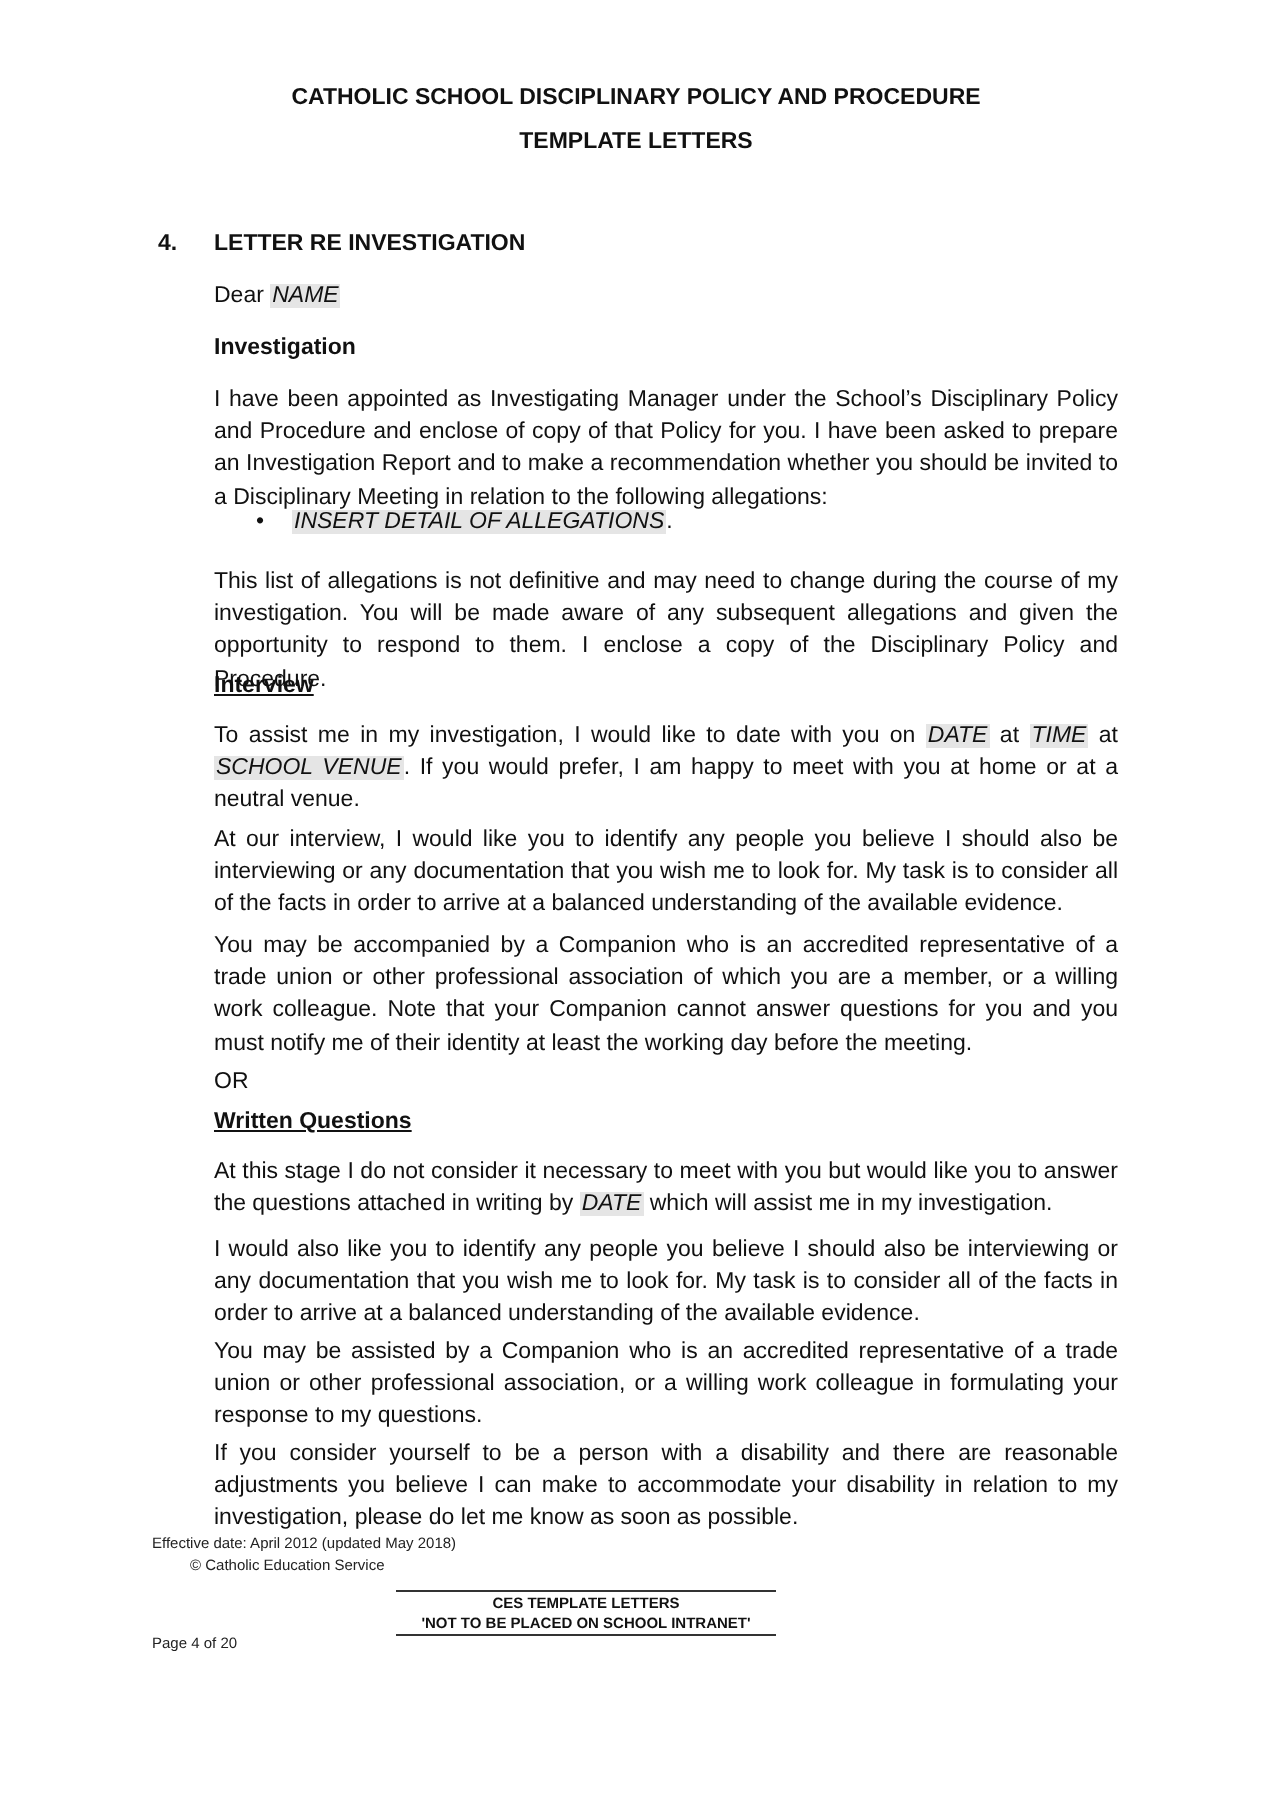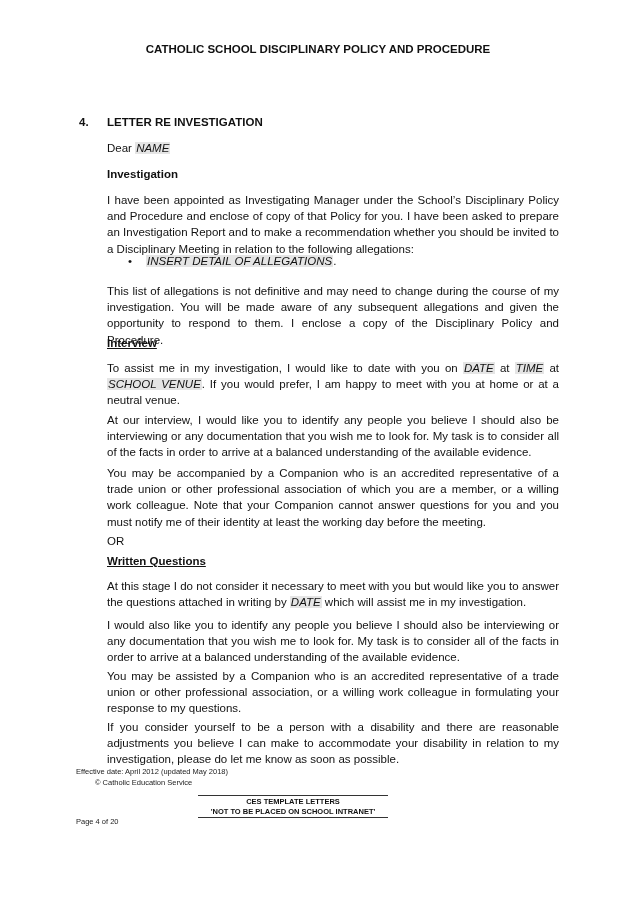--- a/index.html
+++ b/index.html
@@ -36,20 +36,21 @@
     border-top: 1px solid #333; border-bottom: 1px solid #333;
     text-align: center; font-size: 7.5px; font-weight: bold; line-height: 9.5px; padding: 1px 0 1px 0;
   }
 </style>
 </head>
 <body>
 
 <div class="page">
 
   <div class="title t1">CATHOLIC SCHOOL DISCIPLINARY POLICY AND PROCEDURE</div>
+  <div class="title t2">TEMPLATE LETTERS</div>
 
   <div class="section-num">4.</div>
   <div class="section-title">LETTER RE INVESTIGATION</div>
 
   <div class="body-block" style="top:140px;">
     <span>Dear </span><span class="hl">NAME</span>
   </div>
 
   <div class="body-block bold" style="top:166px;">Investigation</div>
 

